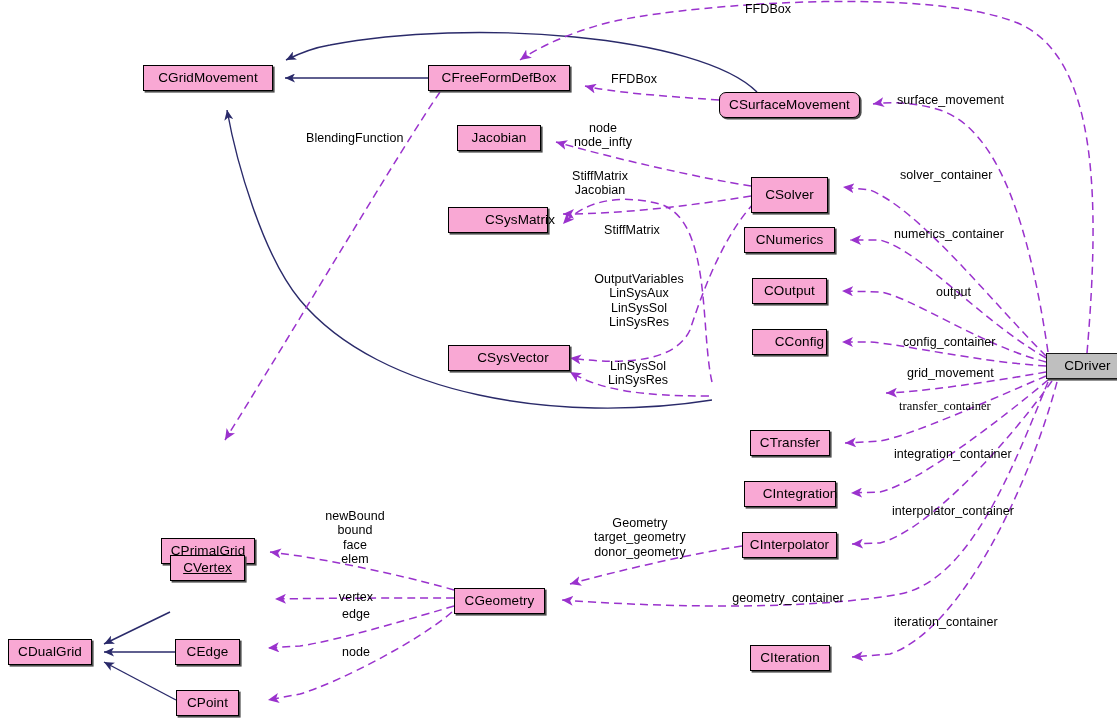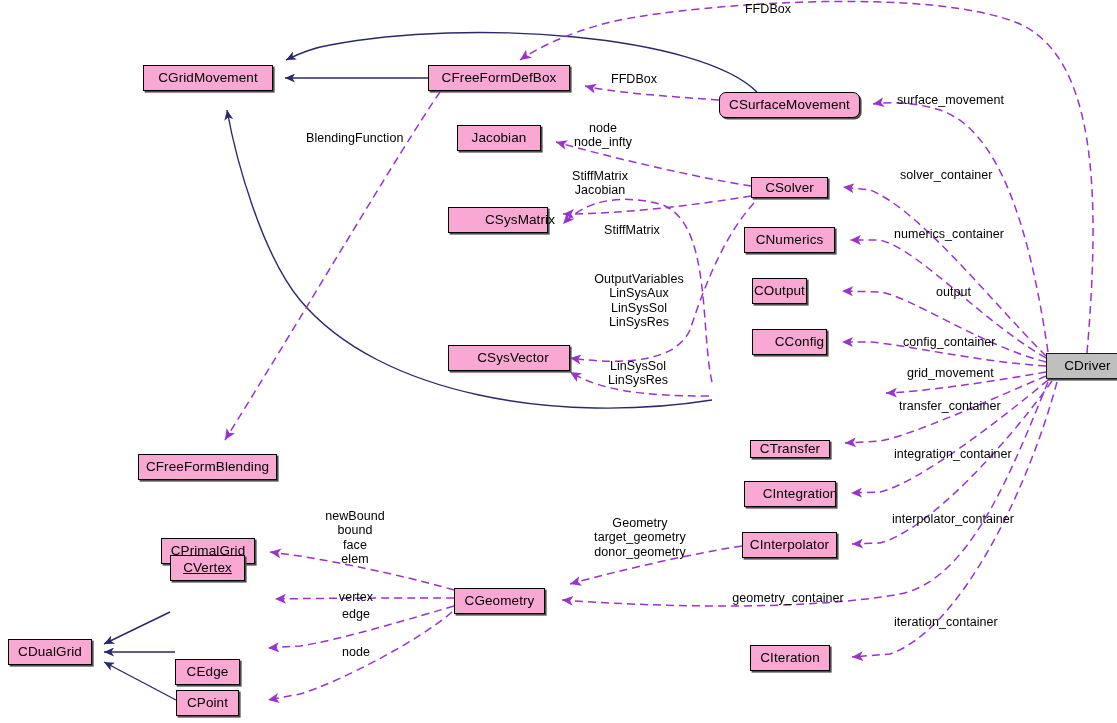--- a/index.html
+++ b/index.html
@@ -134,37 +134,36 @@
       <path d="M1057,382 C1028,490 960,630 890,654 L852,657"></path>
 
       <path d="M452,612 C420,640 340,682 300,694 L268,700"></path>
     </g>
   </svg>
 
   <div class="node" style="left:143px;top:65px;width:130px;height:26px;">CGridMovement</div>
   <div class="node" style="left:428px;top:65px;width:142px;height:26px;">CFreeFormDefBox</div>
   <div class="node" style="left:719px;top:92px;width:141px;height:26px;border-radius:7px;">CSurfaceMovement</div>
   <div class="node" style="left:457px;top:125px;width:84px;height:26px;">Jacobian</div>
-  <div class="node" style="left:751px;top:177px;width:77px;height:21px;">CSolver</div>
+  <div class="node" style="left:751px;top:177px;width:77px;height:36px;">CSolver</div>
   <div class="node" style="left:448px;top:207px;width:100px;height:26px;padding-left:44px;">CSysMatrix</div>
   <div class="node" style="left:744px;top:227px;width:91px;height:26px;">CNumerics</div>
-  <div class="node" style="left:752px;top:278px;width:55px;height:26px;">COutput</div>
+  <div class="node" style="left:752px;top:278px;width:75px;height:26px;">COutput</div>
   <div class="node" style="left:752px;top:329px;width:75px;height:26px;padding-left:20px;">CConfig</div>
   <div class="node" style="left:448px;top:345px;width:122px;height:26px;padding-left:8px;">CSysVector</div>
   <div class="node focus" style="left:1046px;top:353px;width:83px;height:26px;">CDriver</div>
-  <div class="node" style="left:750px;top:440px;width:80px;height:18px;">CTransfer</div>
-  <div class="node" style="left:138px;top:454px;width:139px;height:26px;">CFreeFormBlending</div>
+  <div class="node" style="left:750px;top:430px;width:80px;height:26px;">CTransfer</div>
   <div class="node" style="left:744px;top:481px;width:92px;height:26px;padding-left:20px;">CIntegration</div>
   <div class="node" style="left:742px;top:532px;width:95px;height:26px;">CInterpolator</div>
   <div class="node" style="left:161px;top:538px;width:94px;height:26px;">CPrimalGrid</div>
   <div class="node" style="left:454px;top:588px;width:91px;height:26px;">CGeometry</div>
   <div class="node" style="left:170px;top:555px;width:75px;height:26px;text-decoration:underline;">CVertex</div>
   <div class="node" style="left:750px;top:645px;width:80px;height:26px;">CIteration</div>
   <div class="node" style="left:8px;top:639px;width:84px;height:26px;">CDualGrid</div>
-  <div class="node" style="left:175px;top:639px;width:65px;height:26px;margin-top:20px;">CEdge</div>
+  <div class="node" style="left:175px;top:639px;width:65px;height:26px;">CEdge</div>
   <div class="node" style="left:176px;top:690px;width:63px;height:26px;">CPoint</div>
 
   <div class="edge-label" style="left:768px;top:2px;transform:translateX(-50%);">FFDBox</div>
   <div class="edge-label" style="left:611px;top:72px;">FFDBox</div>
   <div class="edge-label" style="left:897px;top:93px;">surface_movement</div>
   <div class="edge-label" style="left:306px;top:131px;">BlendingFunction</div>
   <div class="edge-label" style="left:603px;top:121px;transform:translateX(-50%);">node
 node_infty</div>
   <div class="edge-label" style="left:900px;top:168px;">solver_container</div>
   <div class="edge-label" style="left:600px;top:169px;transform:translateX(-50%);">StiffMatrix
@@ -173,23 +172,23 @@
   <div class="edge-label" style="left:894px;top:227px;">numerics_container</div>
   <div class="edge-label" style="left:936px;top:285px;">output</div>
   <div class="edge-label" style="left:639px;top:272px;transform:translateX(-50%);">OutputVariables
 LinSysAux
 LinSysSol
 LinSysRes</div>
   <div class="edge-label" style="left:903px;top:335px;">config_container</div>
   <div class="edge-label" style="left:907px;top:366px;">grid_movement</div>
   <div class="edge-label" style="left:638px;top:359px;transform:translateX(-50%);">LinSysSol
 LinSysRes</div>
-  <div class="edge-label" style="left:899px;top:399px;">transfer_container</div>
+  <div class="edge-label" style="left:899px;top:399px;font-family:Liberation Serif, serif;">transfer_container</div>
   <div class="edge-label" style="left:894px;top:447px;">integration_container</div>
-  <div class="edge-label" style="left:892px;top:504px;margin-top:8px;">interpolator_container</div>
+  <div class="edge-label" style="left:892px;top:504px;">interpolator_container</div>
   <div class="edge-label" style="left:640px;top:516px;transform:translateX(-50%);">Geometry
 target_geometry
 donor_geometry</div>
   <div class="edge-label" style="left:355px;top:509px;transform:translateX(-50%);">newBound
 bound
 face
 elem</div>
   <div class="edge-label" style="left:356px;top:590px;transform:translateX(-50%);">vertex</div>
   <div class="edge-label" style="left:788px;top:591px;transform:translateX(-50%);">geometry_container</div>
   <div class="edge-label" style="left:356px;top:607px;transform:translateX(-50%);">edge</div>

